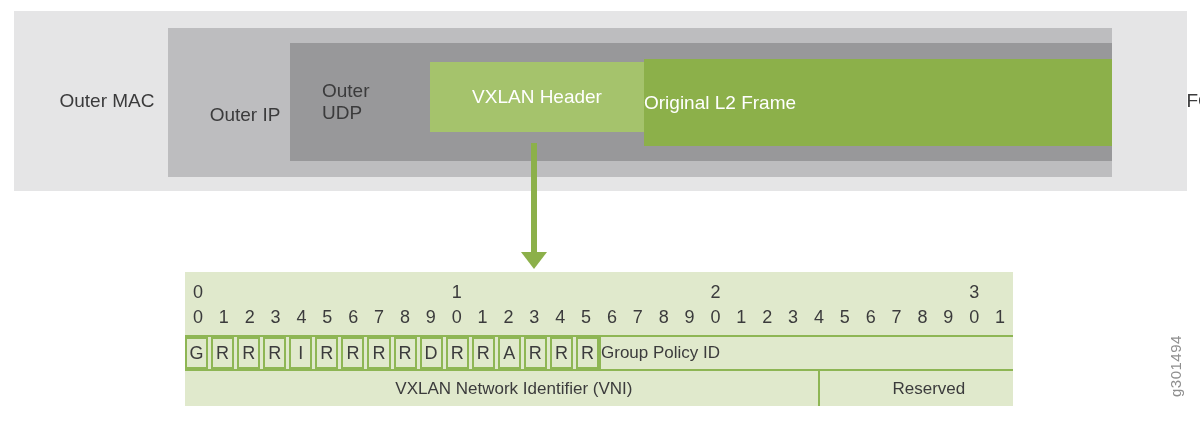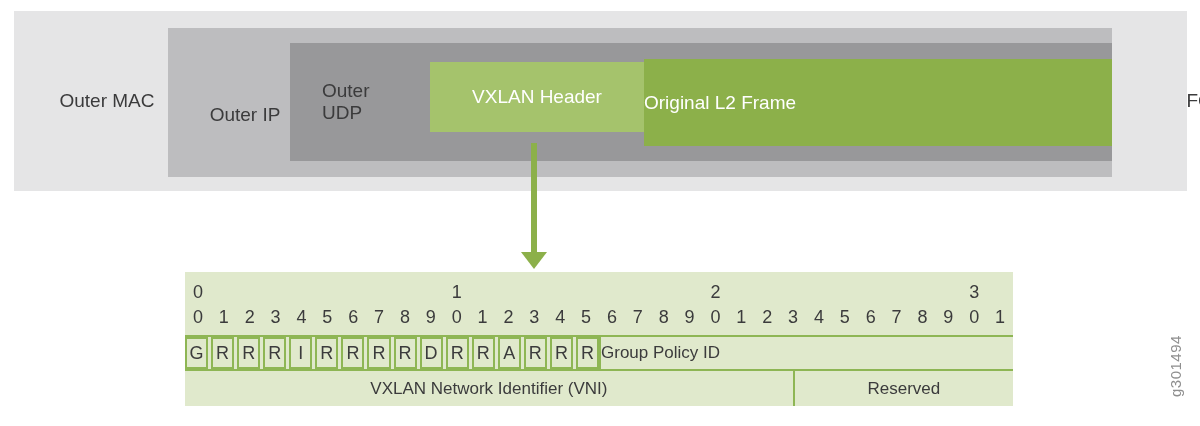--- a/index.html
+++ b/index.html
@@ -44,21 +44,21 @@
   #flags-row{position:absolute;left:185px;top:335px;width:828px;height:36px;
     box-sizing:border-box;border-top:2px solid var(--green_border);
     border-bottom:2px solid var(--green_border);display:flex;}
   #flags-strip{width:50%;display:flex;gap:3px;box-sizing:border-box;}
   .flag-cell{flex:1 1 0;box-sizing:border-box;border:2px solid var(--green_border);
     display:flex;align-items:center;justify-content:center;
     color:var(--text_dark);font-size:18px;line-height:1;}
   #gpid-cell{width:50%;box-sizing:border-box;border-left:2px solid var(--green_border);
     display:flex;align-items:center;justify-content:flex-start;
     color:var(--text_dark);font-size:17px;}
-  #row3{position:absolute;left:185px;top:371px;width:828px;height:35px;display:flex;}
+  #row3{position:absolute;left:185px;top:371px;width:828px;height:35px;display:flex;padding-left:25px;}
   #vni-cell{width:73.4%;display:flex;align-items:center;justify-content:center;
     color:var(--text_dark);font-size:17px;}
   #reserved-cell{width:26.6%;box-sizing:border-box;border-left:2px solid var(--green_border);
     display:flex;align-items:center;justify-content:center;
     color:var(--text_dark);font-size:17px;}
 
   
   #figure-number{
     position:absolute;left:1163px;top:328px;width:24px;height:76px;
     writing-mode:vertical-rl;transform:rotate(180deg);

